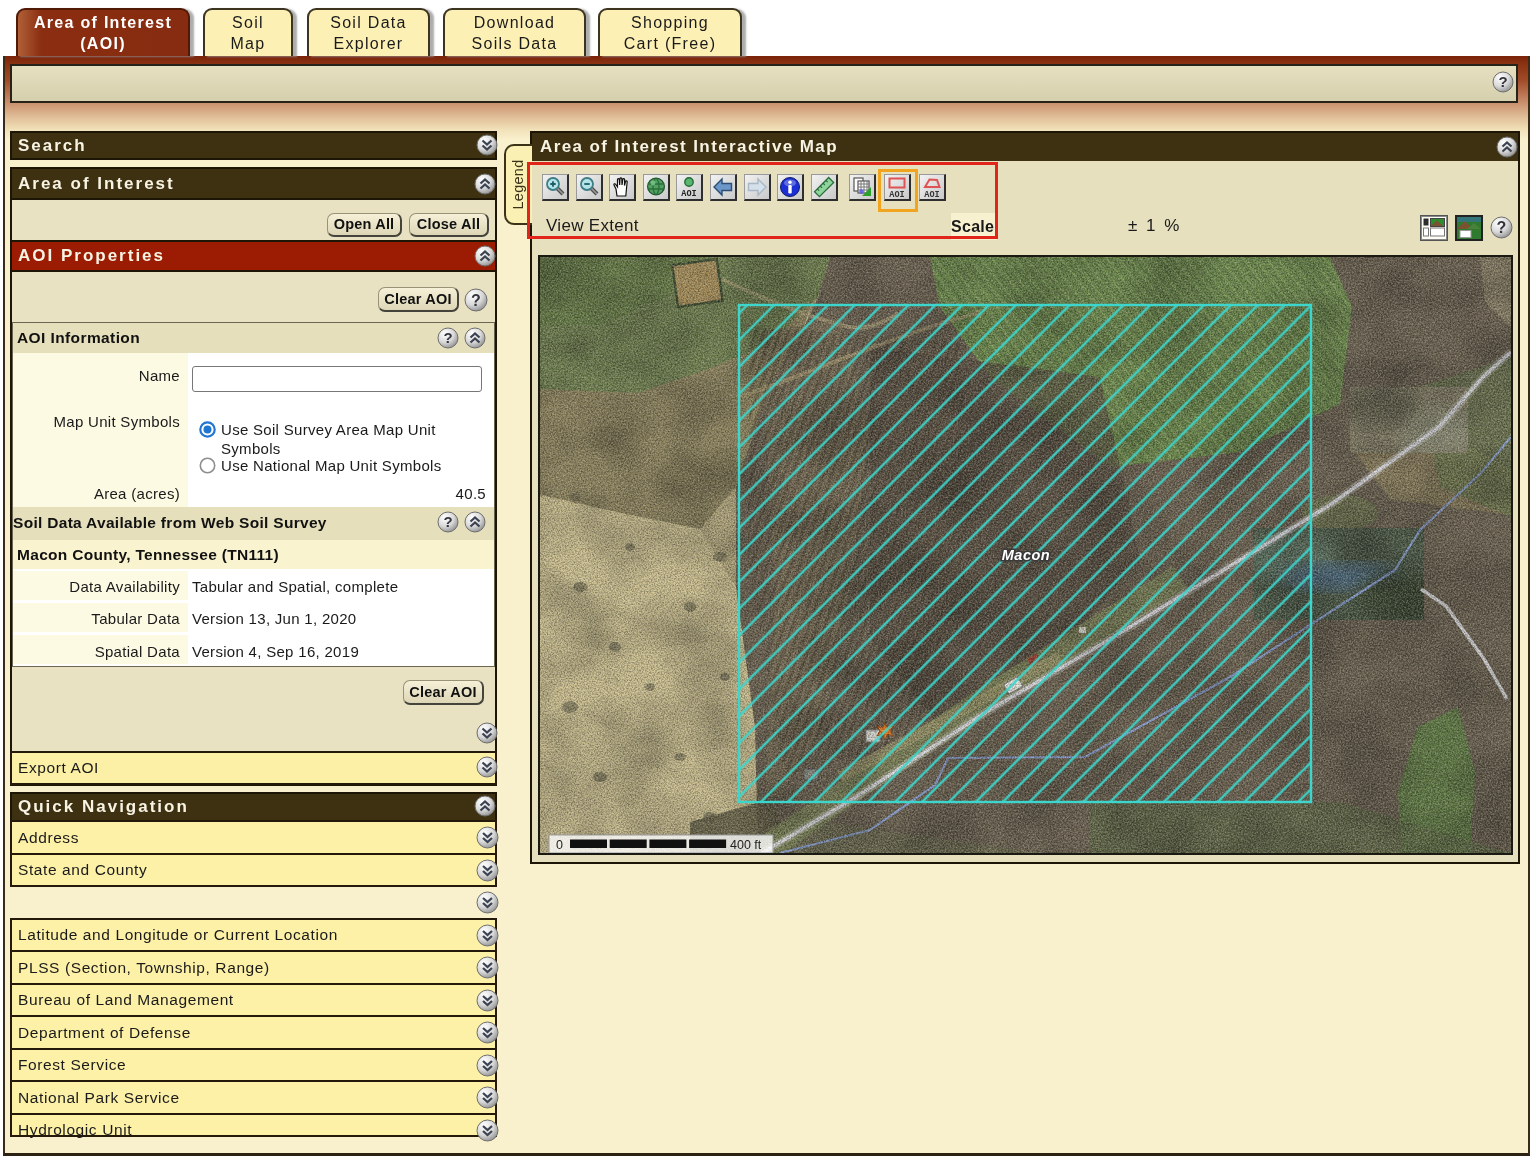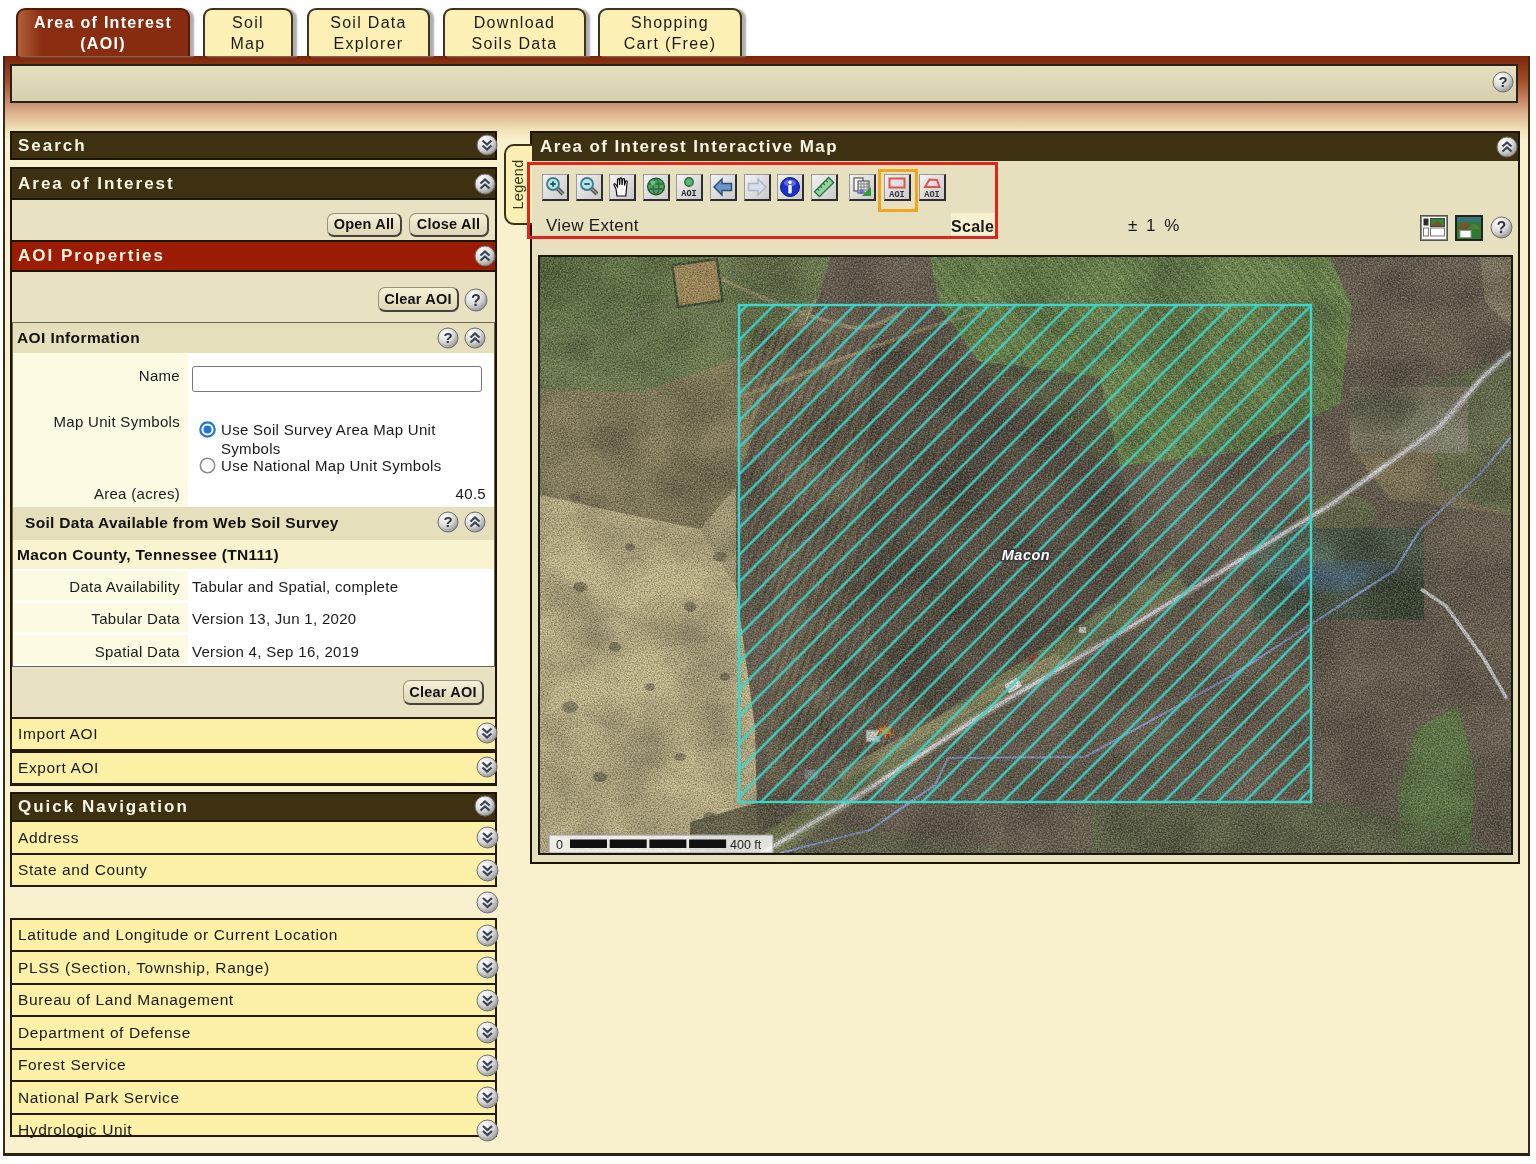--- a/index.html
+++ b/index.html
@@ -112,21 +112,21 @@
       <circle cx="8.5" cy="8.5" r="4" fill="#2176d2"></circle>
     </svg>
   <div class="lbl" style="left:221px;top:420px;line-height:19px;">Use Soil Survey Area Map Unit<br>Symbols</div>
   <svg class="abs" style="left:199px;top:457px;" width="17" height="17">
       <circle cx="8.5" cy="8.5" r="7.2" fill="#fff" stroke="#8e8e8e" stroke-width="1.6"></circle>
     </svg>
   <div class="lbl" style="left:221px;top:457px;">Use National Map Unit Symbols</div>
   <div class="abs palecell" style="left:13px;top:479px;width:175px;height:28px;"></div>
   <div class="lbl" style="left:13px;top:485px;width:167px;text-align:right;">Area (acres)</div>
   <div class="lbl" style="left:380px;top:485px;width:106px;text-align:right;">40.5</div>
-  <div class="abs" style="left:13px;top:507px;width:481px;height:35px;background:#e5dfbc;font-weight:bold;font-size:15.5px;line-height:31px;padding-left:12px;letter-spacing:.3px;">Soil Data Available from Web Soil Survey</div>
+  <div class="abs" style="left:13px;top:507px;width:481px;height:35px;background:#e5dfbc;font-weight:bold;font-size:15.5px;line-height:31px;padding-left:0;letter-spacing:.3px;">Soil Data Available from Web Soil Survey</div>
   <div class="cicon" style="left:437px;top:511px;"><svg width="22" height="22">
         <circle cx="11" cy="11" r="10" fill="url(#ball)" stroke="#6e6e6e"></circle>
         <text x="11" y="16" font-size="15" font-weight="bold" text-anchor="middle" fill="#33333d">?</text>
       </svg></div>
   <div class="cicon" style="left:464px;top:511px;"><svg width="22" height="22">
         <circle cx="11" cy="11" r="10" fill="url(#ball)" stroke="#6e6e6e"></circle>
         <path d="M6.5 10.5 L11 6.5 L15.5 10.5" fill="none" stroke="#3c4352" stroke-width="2.3"></path>
         <path d="M6.5 15.5 L11 11.5 L15.5 15.5" fill="none" stroke="#3c4352" stroke-width="2.3"></path>
       </svg></div>
   <div class="abs" style="left:13px;top:540px;width:481px;height:29px;background:#faf3cf;font-weight:bold;font-size:15.5px;line-height:29px;padding-left:4px;letter-spacing:.3px;">Macon County, Tennessee (TN111)</div>
@@ -134,21 +134,20 @@
   <div class="lbl" style="left:13px;top:578px;width:167px;text-align:right;">Data Availability</div>
   <div class="lbl" style="left:192px;top:578px;">Tabular and Spatial, complete</div>
   <div class="abs palecell" style="left:13px;top:603px;width:175px;height:29px;"></div>
   <div class="lbl" style="left:13px;top:610px;width:167px;text-align:right;">Tabular Data</div>
   <div class="lbl" style="left:192px;top:610px;">Version 13, Jun 1, 2020</div>
   <div class="abs palecell" style="left:13px;top:635px;width:175px;height:29px;"></div>
   <div class="lbl" style="left:13px;top:643px;width:167px;text-align:right;">Spatial Data</div>
   <div class="lbl" style="left:192px;top:643px;">Version 4, Sep 16, 2019</div>
   <div class="btn" style="left:403px;top:680px;width:81px;height:25px;line-height:22px;">Clear AOI</div>
 
-  <div class="qnrow" style="top:717px;height:34px;background:#fcf0a6;line-height:30px;">Import AOI</div>
   <div class="cicon" style="left:476px;top:722px;"><svg width="22" height="22">
         <circle cx="11" cy="11" r="10" fill="url(#ball)" stroke="#6e6e6e"></circle>
         <path d="M6.5 6.5 L11 10.5 L15.5 6.5" fill="none" stroke="#3c4352" stroke-width="2.3"></path>
         <path d="M6.5 11.5 L11 15.5 L15.5 11.5" fill="none" stroke="#3c4352" stroke-width="2.3"></path>
       </svg></div>
   <div class="qnrow" style="top:751px;height:34px;background:#fcf0a6;line-height:30px;">Export AOI</div>
   <div class="cicon" style="left:476px;top:756px;"><svg width="22" height="22">
         <circle cx="11" cy="11" r="10" fill="url(#ball)" stroke="#6e6e6e"></circle>
         <path d="M6.5 6.5 L11 10.5 L15.5 6.5" fill="none" stroke="#3c4352" stroke-width="2.3"></path>
         <path d="M6.5 11.5 L11 15.5 L15.5 11.5" fill="none" stroke="#3c4352" stroke-width="2.3"></path>

